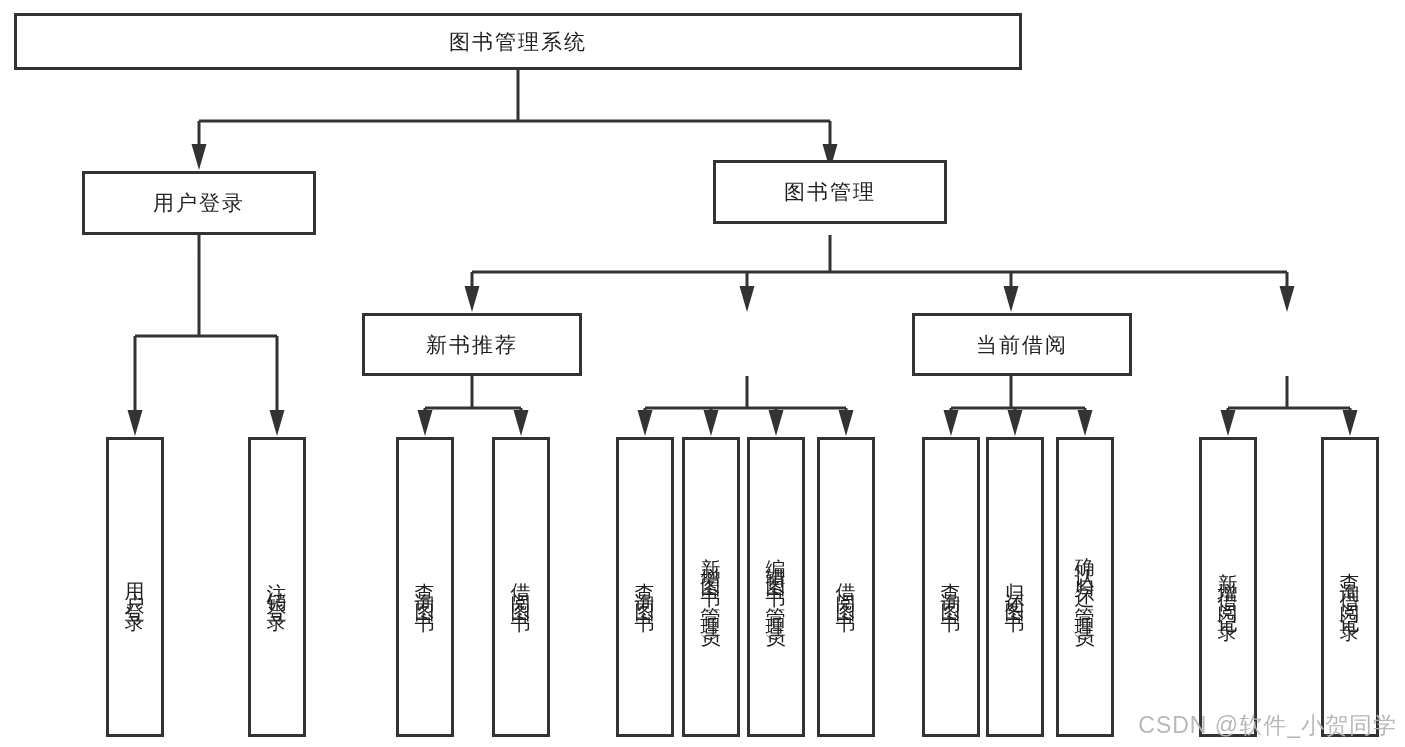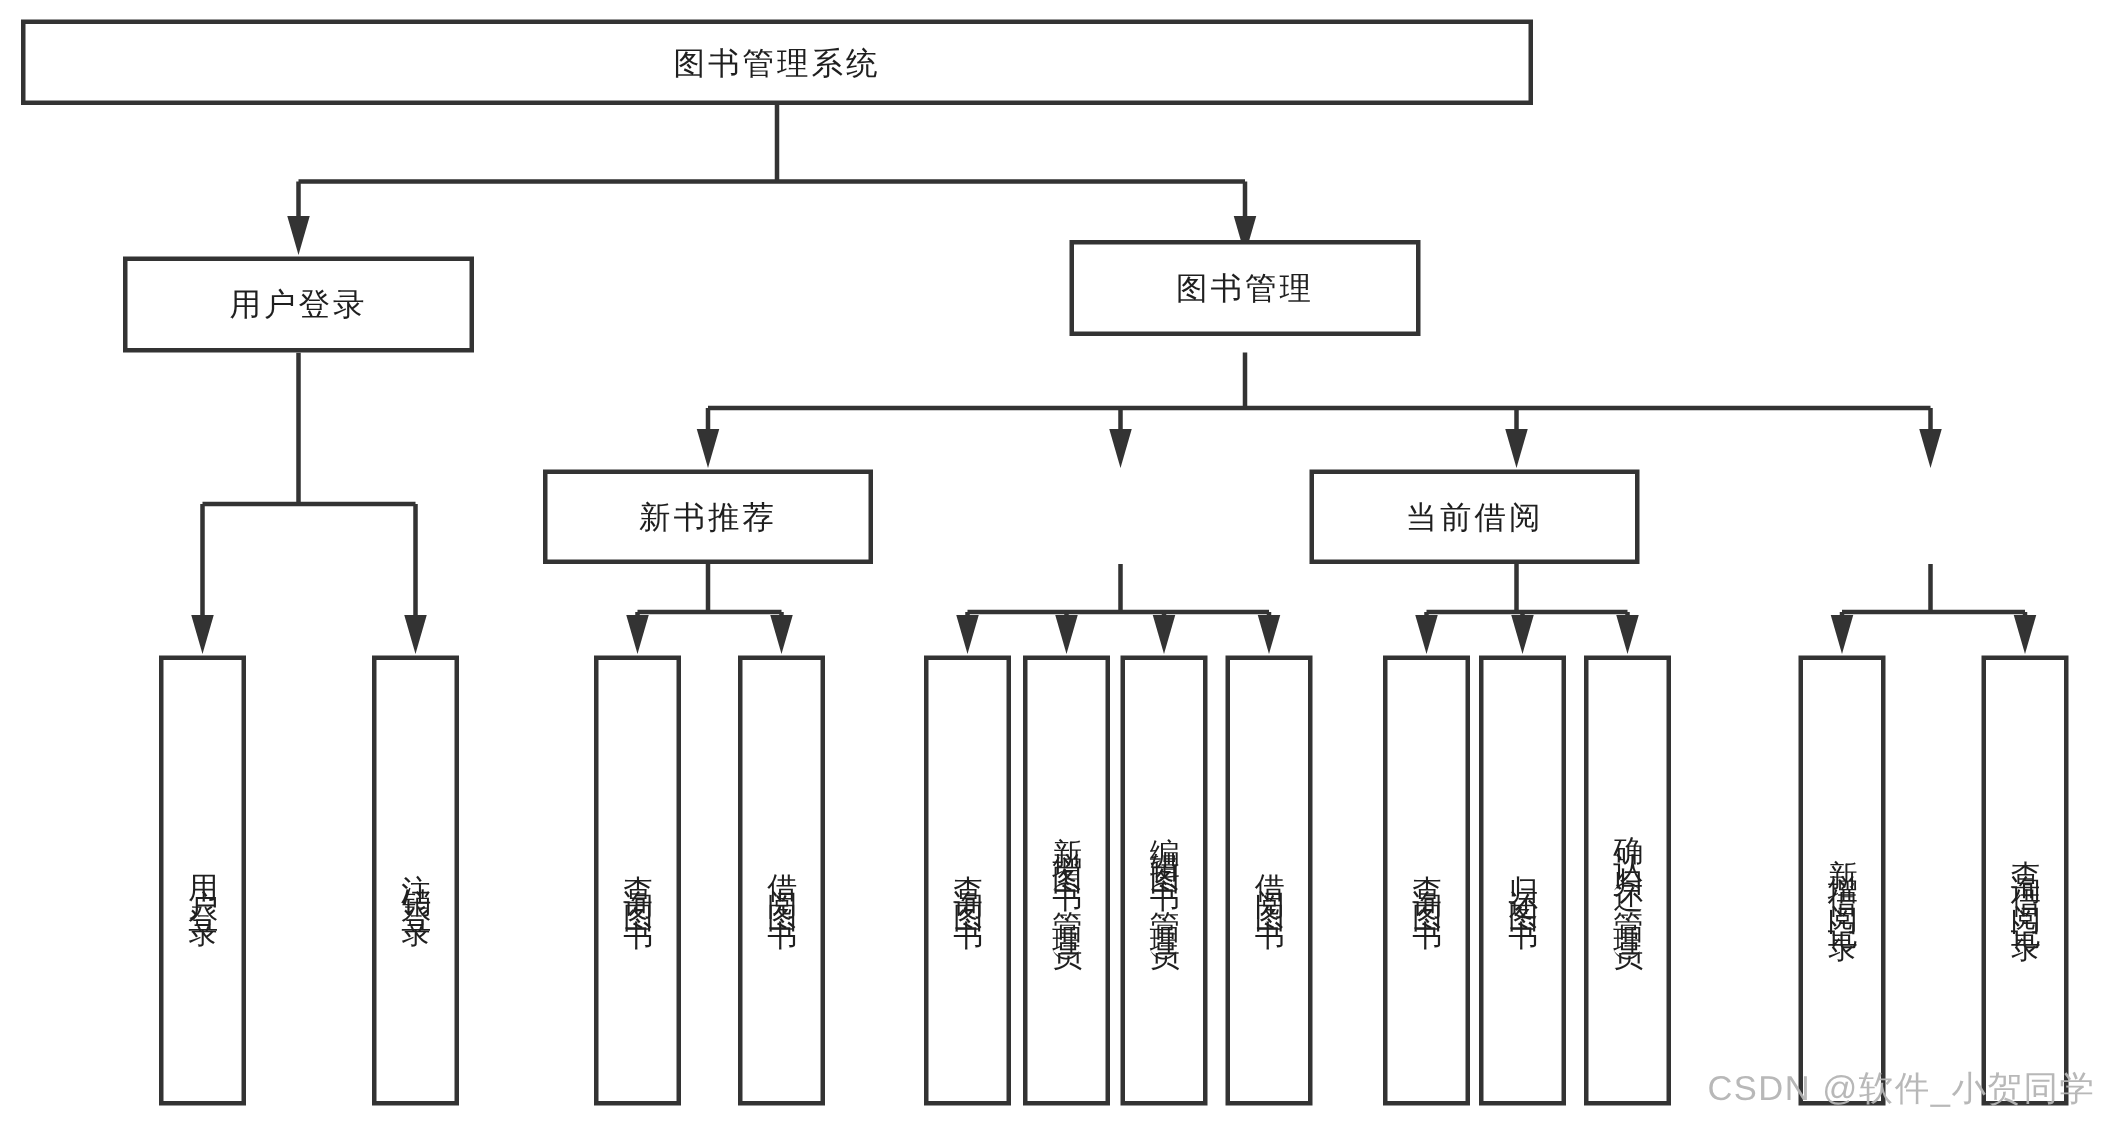--- a/index.html
+++ b/index.html
@@ -100,21 +100,21 @@
   <div class="node h-node" style="left:82px;top:171px;width:234px;height:64px;">
     <span>用户登录</span>
   </div>
   <div class="node h-node" style="left:713px;top:160px;width:234px;height:64px;">
     <span>图书管理</span>
   </div>
 
   <div class="node h-node" style="left:362px;top:313px;width:220px;height:63px;">
     <span>新书推荐</span>
   </div>
-  <div class="node h-node" style="left:873px;top:313px;width:220px;height:63px;">
+  <div class="node h-node" style="left:912px;top:313px;width:220px;height:63px;">
     <span>当前借阅</span>
   </div>
 
   <div class="node v-node" style="left:106px;top:437px;width:58px;height:300px;">
     <span class="v-label">用户登录</span>
   </div>
   <div class="node v-node" style="left:248px;top:437px;width:58px;height:300px;">
     <span class="v-label">注销登录</span>
   </div>
 

